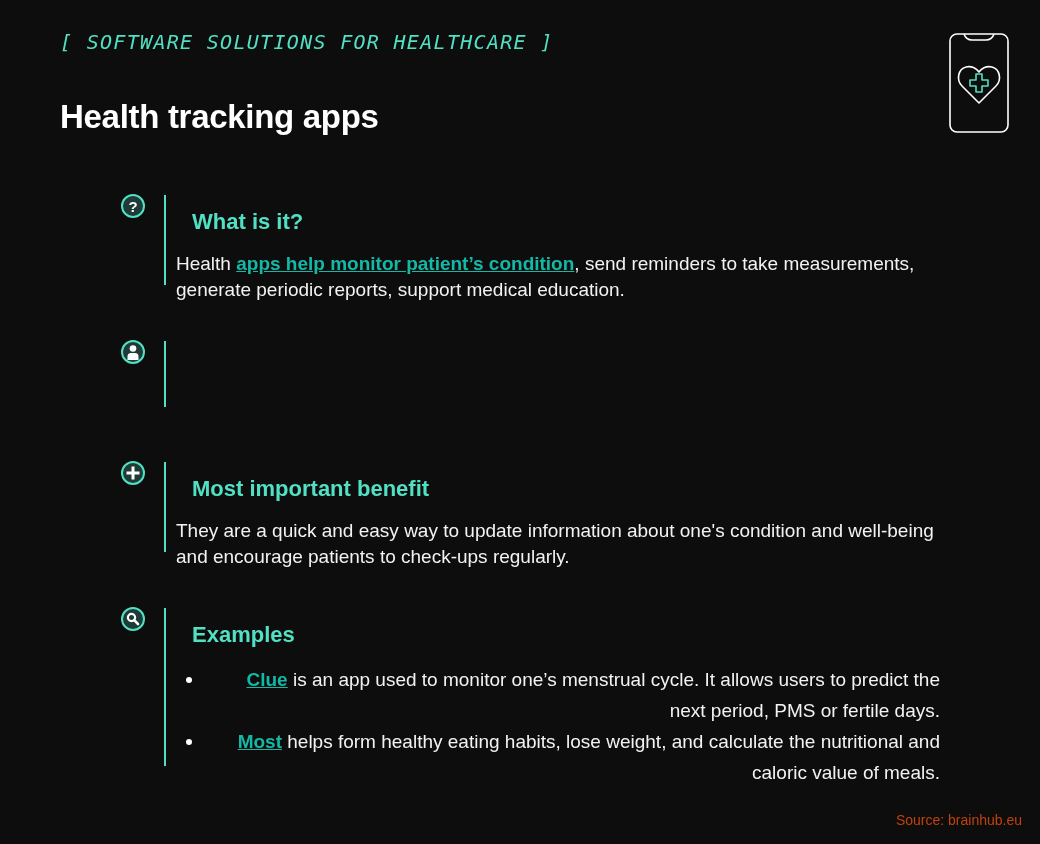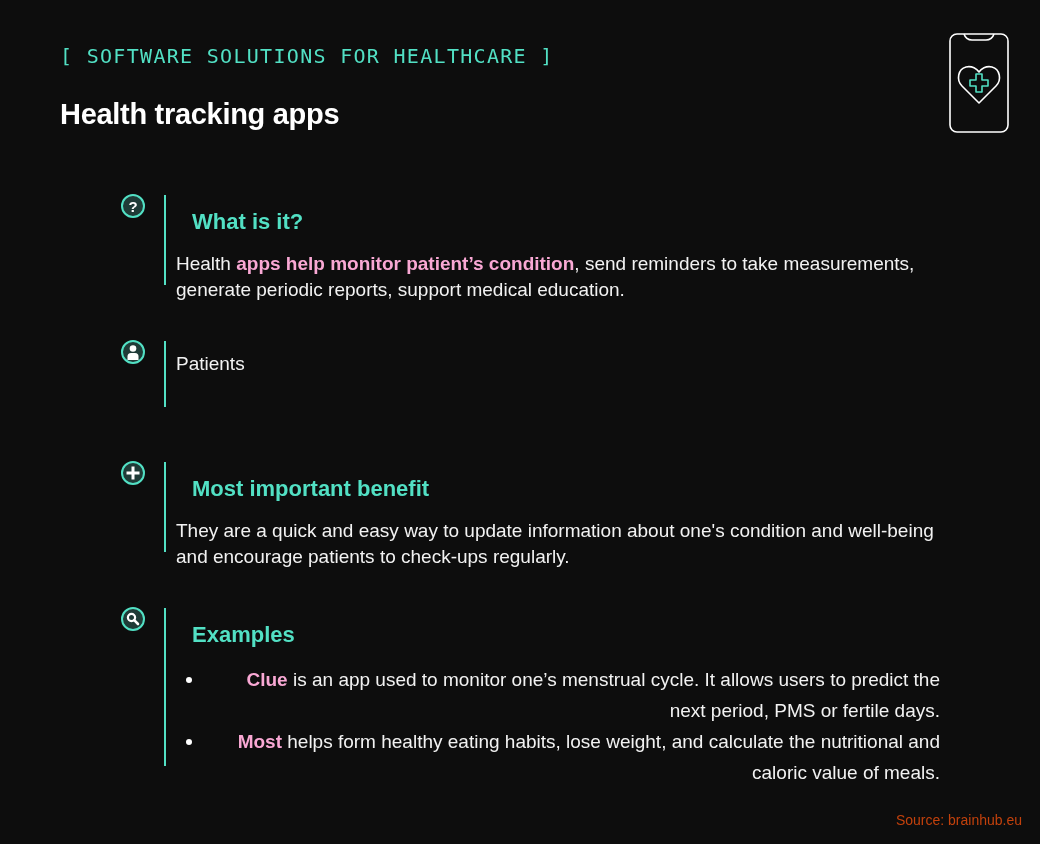--- a/index.html
+++ b/index.html
@@ -11,32 +11,33 @@
       height: 844px;
       background: #0d0d0d;
       position: relative;
       overflow: hidden;
       font-family: "Liberation Sans", sans-serif;
       color: #ffffff;
     }
     .eyebrow {
       position: absolute;
       left: 60px;
-      top: 44px;
+      top: 30px;
       font-family: "DejaVu Sans Mono", "Liberation Mono", monospace;
       font-size: 20px;
       letter-spacing: 1.3px;
       color: #52e0c4;
       white-space: pre;
+      font-style: italic;
     }
     .page-title {
       position: absolute;
       left: 60px;
       top: 98px;
-      font-size: 29px;
+      font-size: 33px;
       font-weight: bold;
       color: #ffffff;
       letter-spacing: -0.3px;
     }
     .phone-icon {
       position: absolute;
       left: 948px;
       top: 32px;
       width: 62px;
       height: 102px;
@@ -73,22 +74,23 @@
       color: #52e0c4;
       line-height: 26px;
     }
     .section p {
       margin: 12px 0 0 0;
       font-size: 19px;
       line-height: 26px;
       color: #f2f2f2;
     }
     .section p b, .section li b {
-      color: #f9a8d4;
+      color: #14b8a6;
       font-weight: bold;
+      text-decoration: underline;
     }
     .section ul {
       margin: 14px 0 0 0;
       padding: 0 0 0 30px;
       list-style: none;
     }
     .section li {
       position: relative;
       font-size: 19px;
       line-height: 31px;
@@ -138,21 +140,20 @@
 </div>
 
 <div class="section" style="top:339px; height:68px;">
   <svg class="icon" viewBox="0 0 26 26">
     <circle cx="13" cy="13" r="11" fill="#1f3b37" stroke="#52e0c4" stroke-width="2"></circle>
     <circle cx="13" cy="9.5" r="3.3" fill="#ffffff"></circle>
     <path d="M7.5 21 L7.5 17.5 Q7.5 14 11 14 L15 14 Q18.5 14 18.5 17.5 L18.5 21 Z" fill="#ffffff"></path>
   </svg>
   <div class="bar" style="height:66px;"></div>
   <div class="content">
-    <p>Patients</p>
   </div>
 </div>
 
 <div class="section" style="top:460px; height:92px;">
   <svg class="icon" viewBox="0 0 26 26">
     <circle cx="13" cy="13" r="11" fill="#1f3b37" stroke="#52e0c4" stroke-width="2"></circle>
     <rect x="11.5" y="6.5" width="3" height="13" fill="#ffffff"></rect>
     <rect x="6.5" y="11.5" width="13" height="3" fill="#ffffff"></rect>
   </svg>
   <div class="bar" style="height:90px;"></div>

